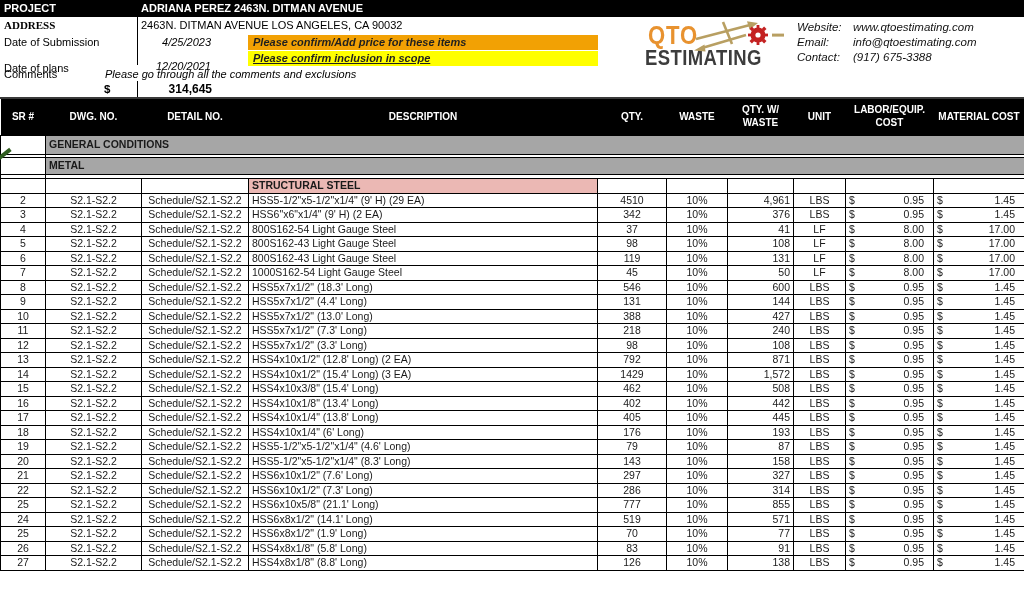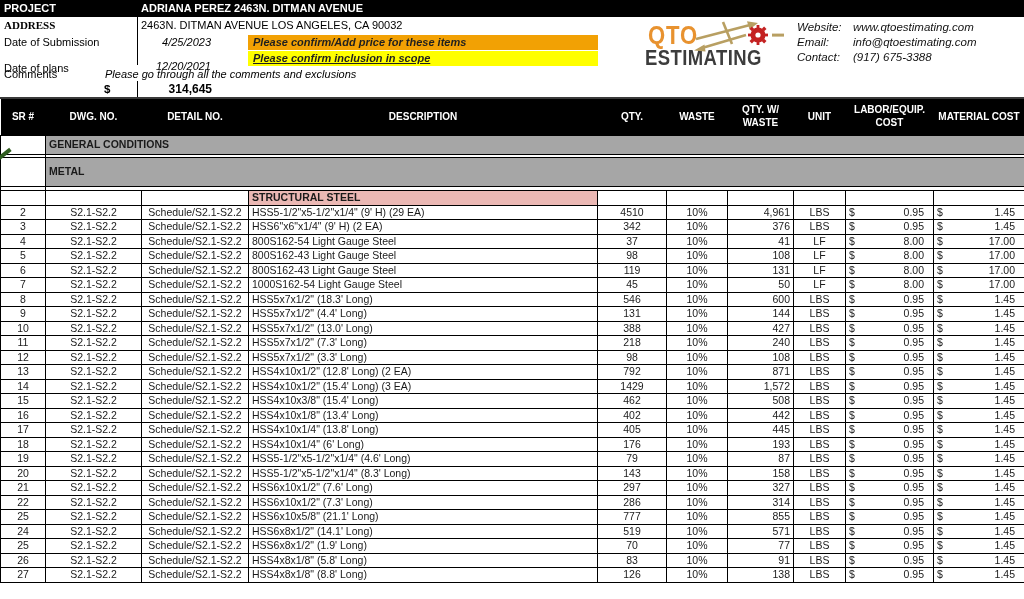--- a/index.html
+++ b/index.html
@@ -62,21 +62,21 @@
     text-align:center; vertical-align:middle; line-height:1.25; padding:0 2px; border:none;
   }
   table.sheet td {
     border:1px solid #000; height:14.5px; font-size:10.5px; color:#1a1a1a;
     padding:0 3px; white-space:nowrap; overflow:hidden; line-height:13px; vertical-align:middle;
   }
   tr.sec-row td.sec-left { background:#fff; }
   td.sec-bar { background:#A6A6A6; font-weight:bold; font-size:12px; color:#000;
                padding-left:203px; }
   tr.sec-general td { height:19px; }
-  tr.sec-metal td { height:29px; }
+  tr.sec-metal td { height:17px; }
   tr.sliver td, tr.gapr td { border:none; height:3px; padding:0; }
   tr.gapr td { height:4px; }
   tr.sliver td:first-child, tr.gapr td:first-child { border-left:1px solid #000; border-right:1px solid #000; }
   tr.sub-row td { height:15px; }
   td.sec-pink { background:#EBB8B4; font-weight:bold; font-size:11px; color:#1a1a1a; padding-left:3px; }
 
   .c-sr, .c-dwg, .c-detail, .c-qty, .c-waste, .c-unit { text-align:center; }
   .c-desc { text-align:left; padding-left:4px; }
   .c-qty_waste { text-align:right; padding-right:9px; }
   .c-labor .cur, .c-material .cur { float:left; }

